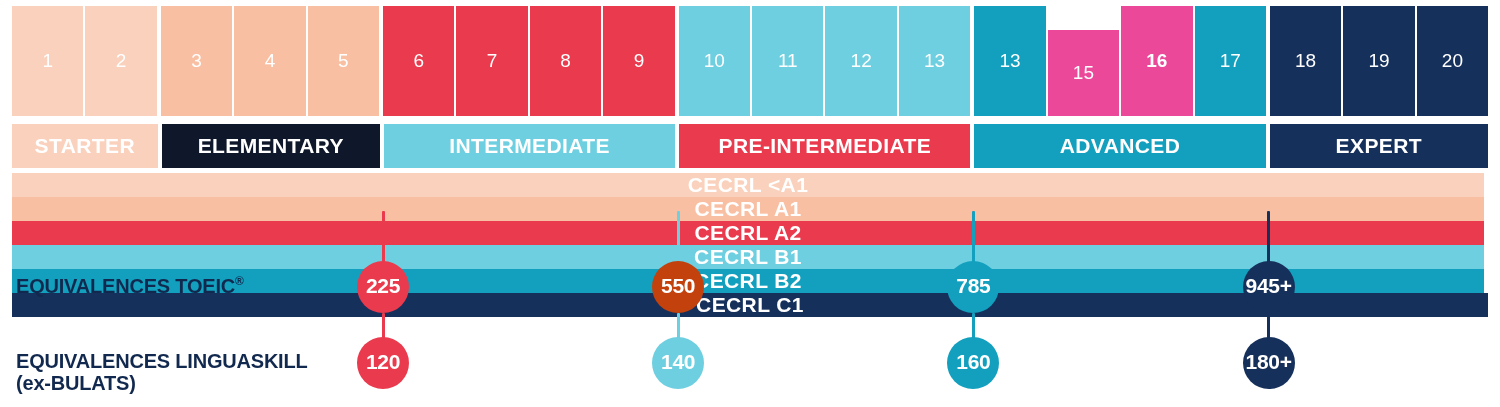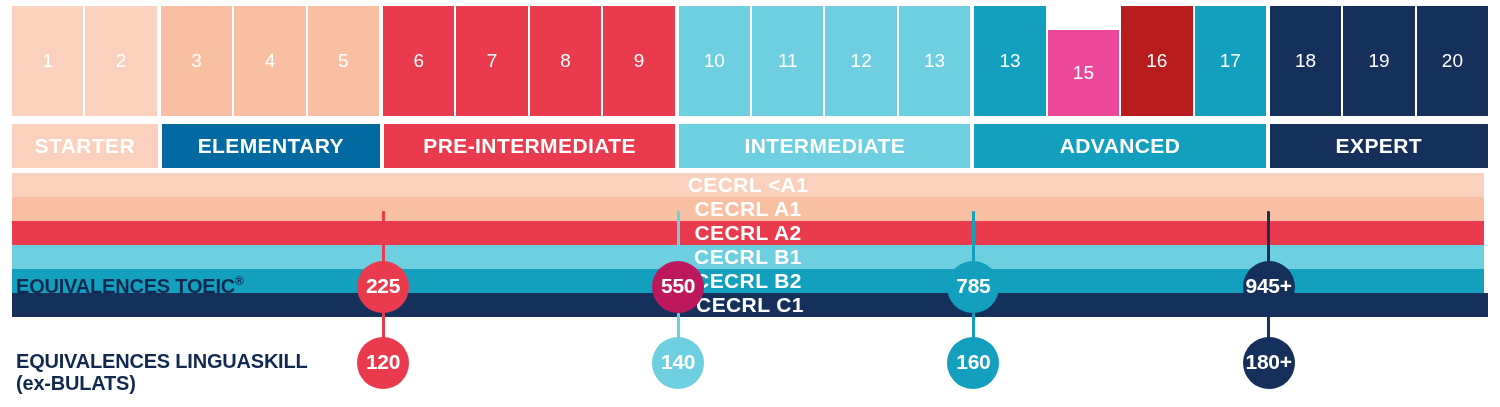--- a/index.html
+++ b/index.html
@@ -152,48 +152,48 @@
       </div>
       <div class="num-cell seam" style="background: rgb(109, 207, 224);">
         <span>13</span>
       </div>
       <div class="num-cell" style="background: rgb(18, 160, 190);">
         <span>13</span>
       </div>
       <div class="num-cell" style="background: #ec4899; margin-top: 24px;">
         <span>15</span>
       </div>
-      <div class="num-cell" style="background: #b91c1c;">
+      <div class="num-cell" style="background: #ec4899; font-weight: bold;">
         <span>16</span>
       </div>
       <div class="num-cell seam" style="background: rgb(18, 160, 190);">
         <span>17</span>
       </div>
       <div class="num-cell" style="background: rgb(22, 48, 92);">
         <span>18</span>
       </div>
       <div class="num-cell" style="background: rgb(22, 48, 92);">
         <span>19</span>
       </div>
       <div class="num-cell" style="background: rgb(22, 48, 92);">
         <span>20</span>
       </div>
     </div>
   <div class="band band-level">
       <div class="band-seg" style="flex: 2 1 0px; background: rgb(250, 209, 188);">
         <span>STARTER</span>
       </div>
-      <div class="band-seg" style="flex: 3 1 0px; background: #0369a1;">
+      <div class="band-seg" style="flex: 3 1 0px; background: #0f172a;">
         <span>ELEMENTARY</span>
+      </div>
+      <div class="band-seg" style="flex: 4 1 0px; background: rgb(109, 207, 224);">
+        <span>INTERMEDIATE</span>
       </div>
       <div class="band-seg" style="flex: 4 1 0px; background: rgb(234, 58, 77);">
         <span>PRE-INTERMEDIATE</span>
-      </div>
-      <div class="band-seg" style="flex: 4 1 0px; background: rgb(109, 207, 224);">
-        <span>INTERMEDIATE</span>
       </div>
       <div class="band-seg" style="flex: 4 1 0px; background: rgb(18, 160, 190);">
         <span>ADVANCED</span>
       </div>
       <div class="band-seg" style="flex: 3 1 0px; background: rgb(22, 48, 92);">
         <span>EXPERT</span>
       </div>
     </div>
   <div class="band band-cecrl">
       <div class="band-seg" style="flex: 2 1 0px; background: rgb(250, 209, 188);">
@@ -225,21 +225,21 @@
   <div>EQUIVALENCES LINGUASKILL</div>
   <div>(ex-BULATS)</div>
 </div>
 
 <div class="marker-group" id="markers">
     <div class="stem" style="top: 211px; height: 52px; left: 381.5px; background: rgb(234, 58, 77);"></div>
     <div class="bubble" style="left: 357px; top: 261px; background: rgb(234, 58, 77);">
       <span>225</span>
     </div>
     <div class="stem" style="top: 211px; height: 52px; left: 676.7px; background: rgb(109, 207, 224);"></div>
-    <div class="bubble" style="left: 652.2px; top: 261px; background: #be185d;">
+    <div class="bubble" style="left: 652.2px; top: 261px; background: #c2410c;">
       <span>550</span>
     </div>
     <div class="stem" style="top: 211px; height: 52px; left: 971.9px; background: rgb(18, 160, 190);"></div>
     <div class="bubble" style="left: 947.4px; top: 261px; background: rgb(18, 160, 190);">
       <span>785</span>
     </div>
     <div class="stem" style="top: 211px; height: 52px; left: 1267.1px; background: rgb(22, 48, 92);"></div>
     <div class="bubble" style="left: 1242.6px; top: 261px; background: rgb(22, 48, 92);">
       <span>945+</span>
     </div>

